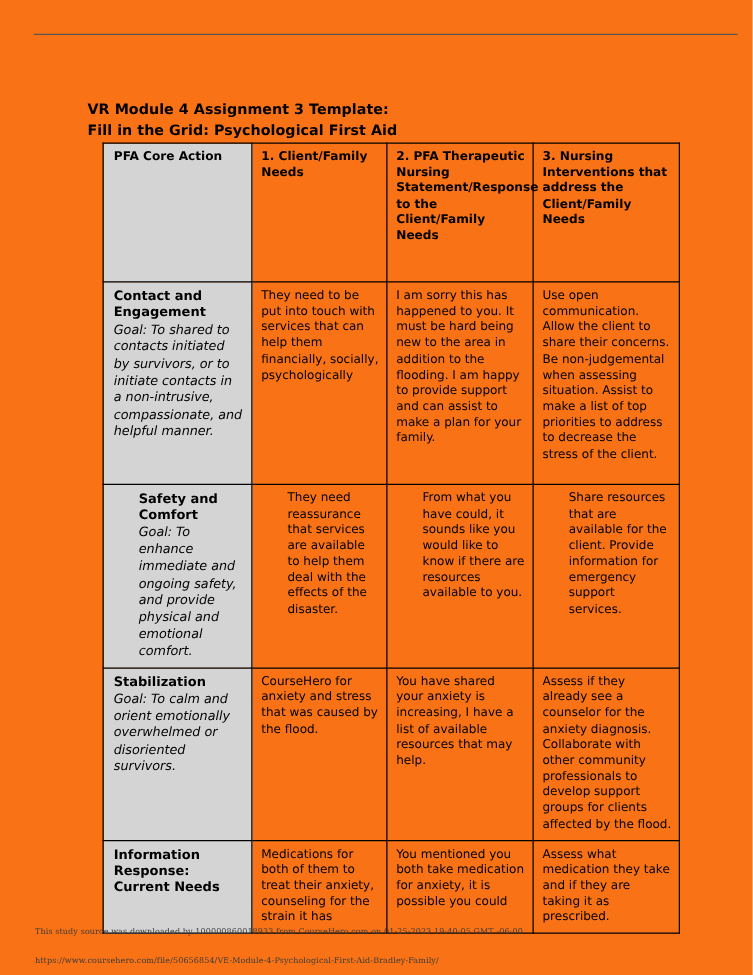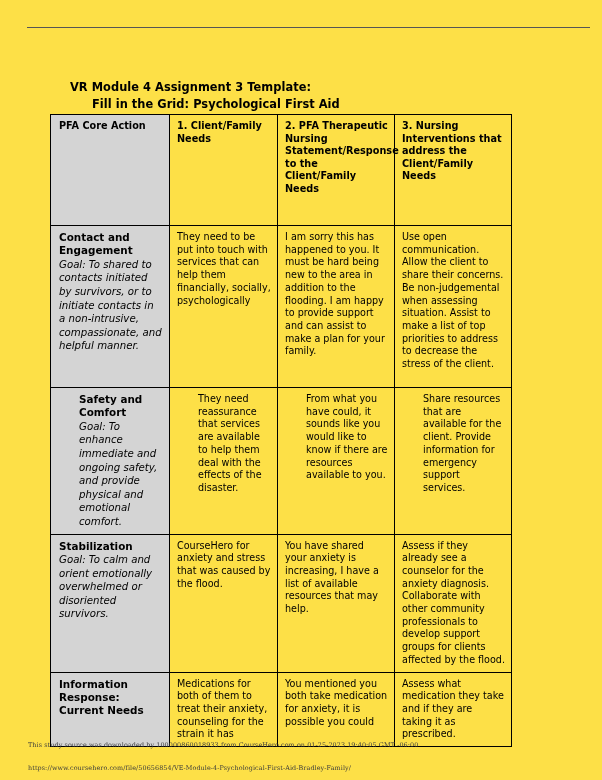--- a/index.html
+++ b/index.html
@@ -13,21 +13,21 @@
     height: 780px;
     position: relative;
     font-family: "DejaVu Sans", sans-serif;
     color: #000000;
     overflow: hidden;
   }
 
   .page {
     position: absolute;
     inset: 0;
-    background: #fde047;
+    background: #f97316;
   }
 
   
   .top-rule {
     position: absolute;
     left: 27px;
     top: 27px;
     width: 563px;
     height: 1px;
     background: #555555;
@@ -36,26 +36,26 @@
   .doc-title {
     position: absolute;
     left: 70px;
     top: 79px;
     width: 470px;
     font-size: 11.4px;
     font-weight: bold;
     line-height: 17px;
     letter-spacing: 0.05px;
   }
-  .doc-title .line2 { display: block; margin-left: 22px; }
+  .doc-title .line2 { display: block; }
 
   
   .grid-table {
     position: absolute;
-    left: 50px;
+    left: 82px;
     top: 114px;
     width: 461px;
     border-collapse: collapse;
     table-layout: fixed;
   }
   .grid-table th,
   .grid-table td {
     border: 1.4px solid #000000;
     vertical-align: top;
     padding: 5px 6px 5px 7px;

